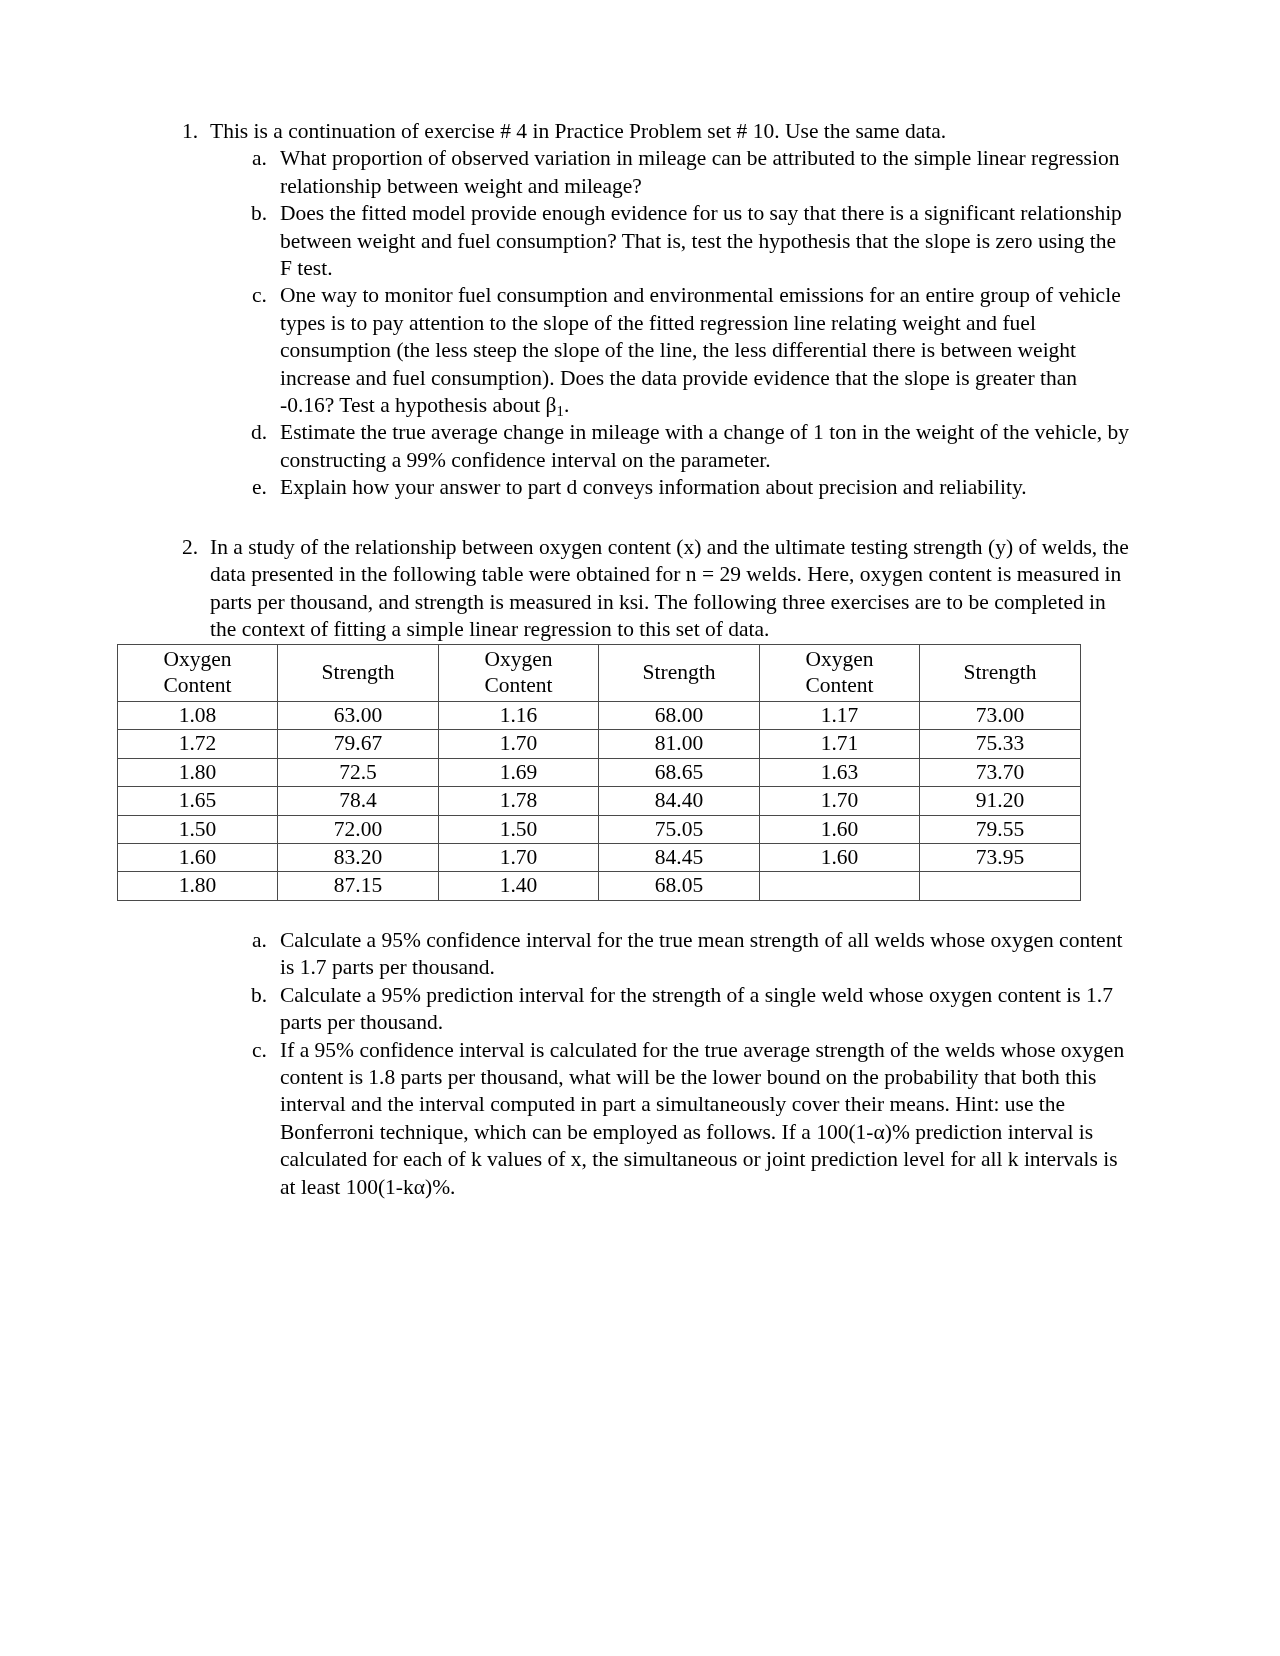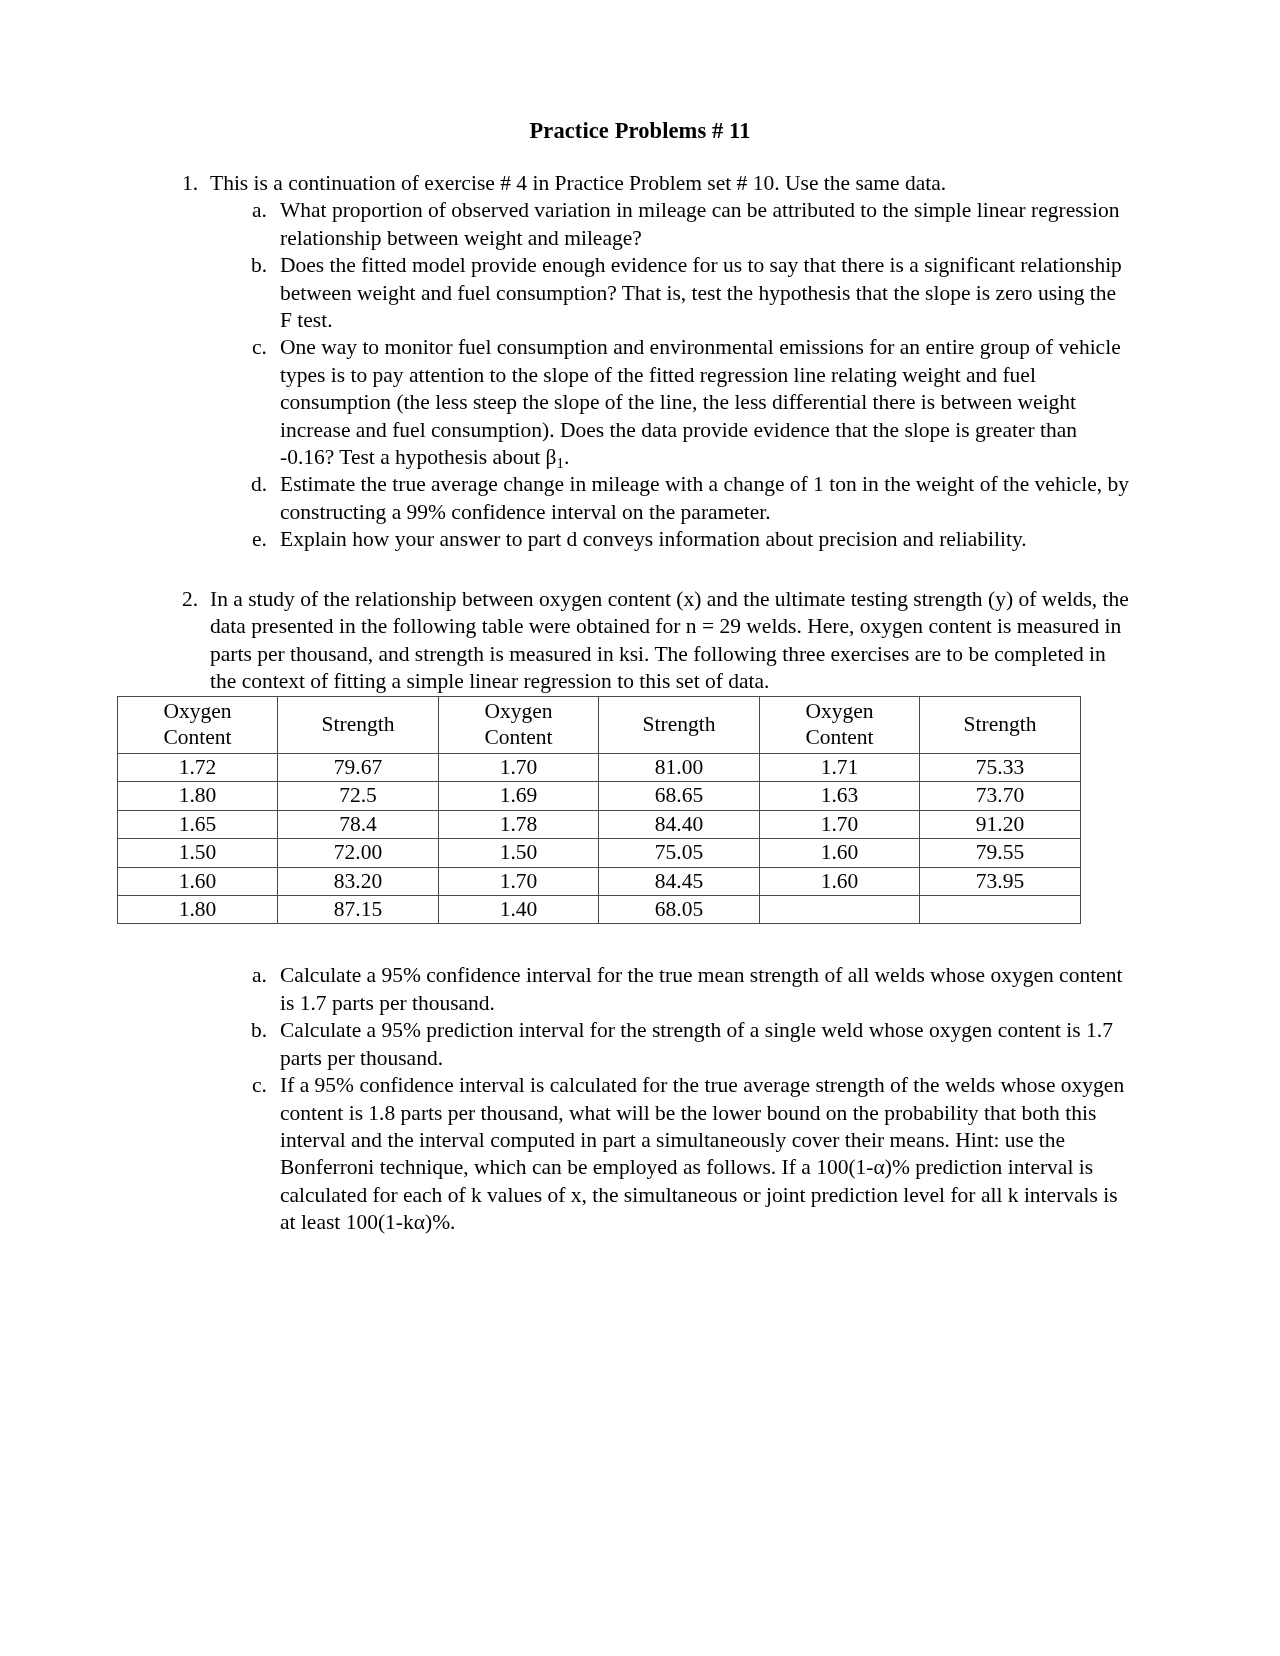--- a/index.html
+++ b/index.html
@@ -70,21 +70,21 @@
   sub {
     font-size: 0.68em;
     vertical-align: baseline;
     position: relative;
     top: 0.28em;
   }
   
   table.data {
     border-collapse: collapse;
     width: 963px;
-    margin: 1px 0 12px -33px;
+    margin: 1px 0 0 -33px;
     font-size: 21.5px;
     table-layout: fixed;
   }
   table.data th, table.data td {
     border: 1.3px solid #4a4a4a;
     text-align: center;
     padding: 0;
     height: 27.4px;
     line-height: 27.4px;
     font-weight: normal;
@@ -102,21 +102,20 @@
   table.data col.c-st { width: 161px; }
   .th-strength {
     vertical-align: middle;
   }
 </style>
 </head>
 <body>
 
 <div class="page">
 
-  <div class="doc-title">Practice Problems # 11</div>
 
   <div class="item lvl1">
     <span class="marker">1.</span>
     <span class="body">This is a continuation of exercise # 4 in Practice Problem set # 10.  Use the same data.</span>
   </div>
 
   <div class="sublist">
 
     <div class="item lvl2">
       <span class="marker">a.</span>
@@ -175,20 +174,28 @@
         <th class="th-strength">Strength</th>
         <th>
           <span class="hl">Oxygen</span>
           <span class="hl">Content</span>
         </th>
         <th class="th-strength">Strength</th>
       </tr>
     </thead>
     <tbody>
         <tr>
+          <td>1.08</td>
+          <td>63.00</td>
+          <td>1.16</td>
+          <td>68.00</td>
+          <td>1.17</td>
+          <td>73.00</td>
+        </tr>
+        <tr>
           <td>1.72</td>
           <td>79.67</td>
           <td>1.70</td>
           <td>81.00</td>
           <td>1.71</td>
           <td>75.33</td>
         </tr>
         <tr>
           <td>1.80</td>
           <td>72.5</td>

